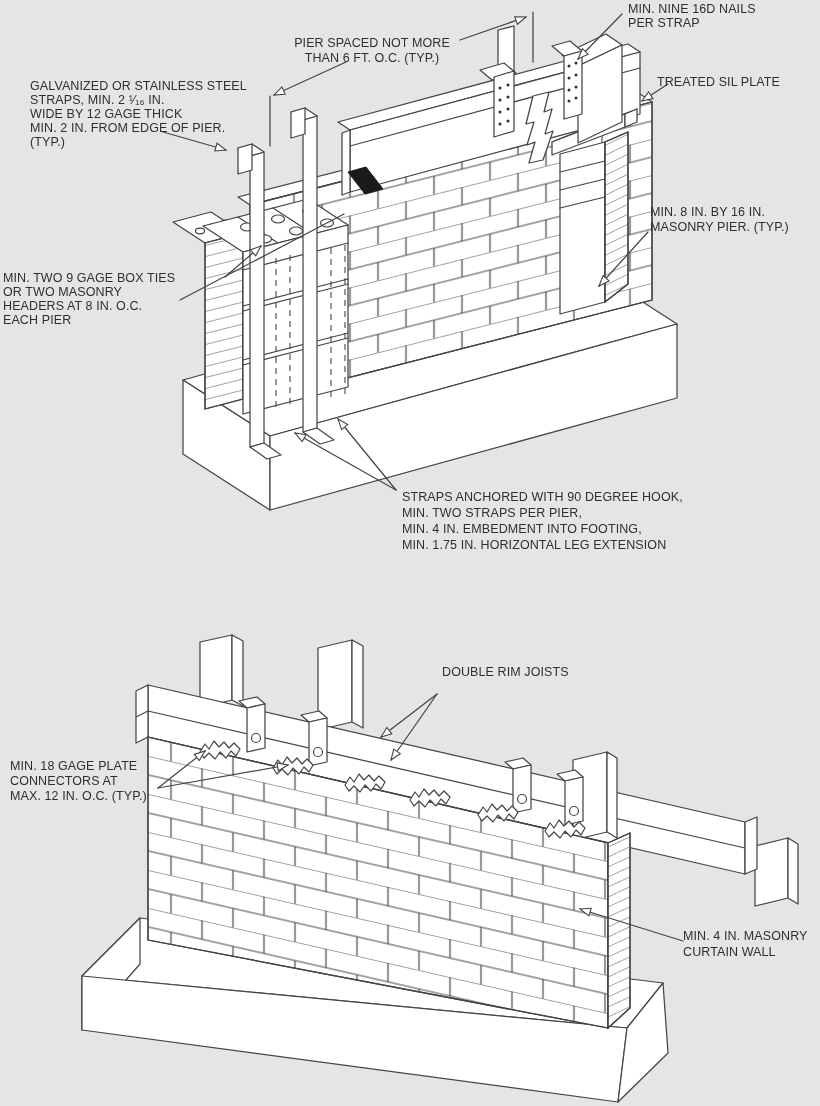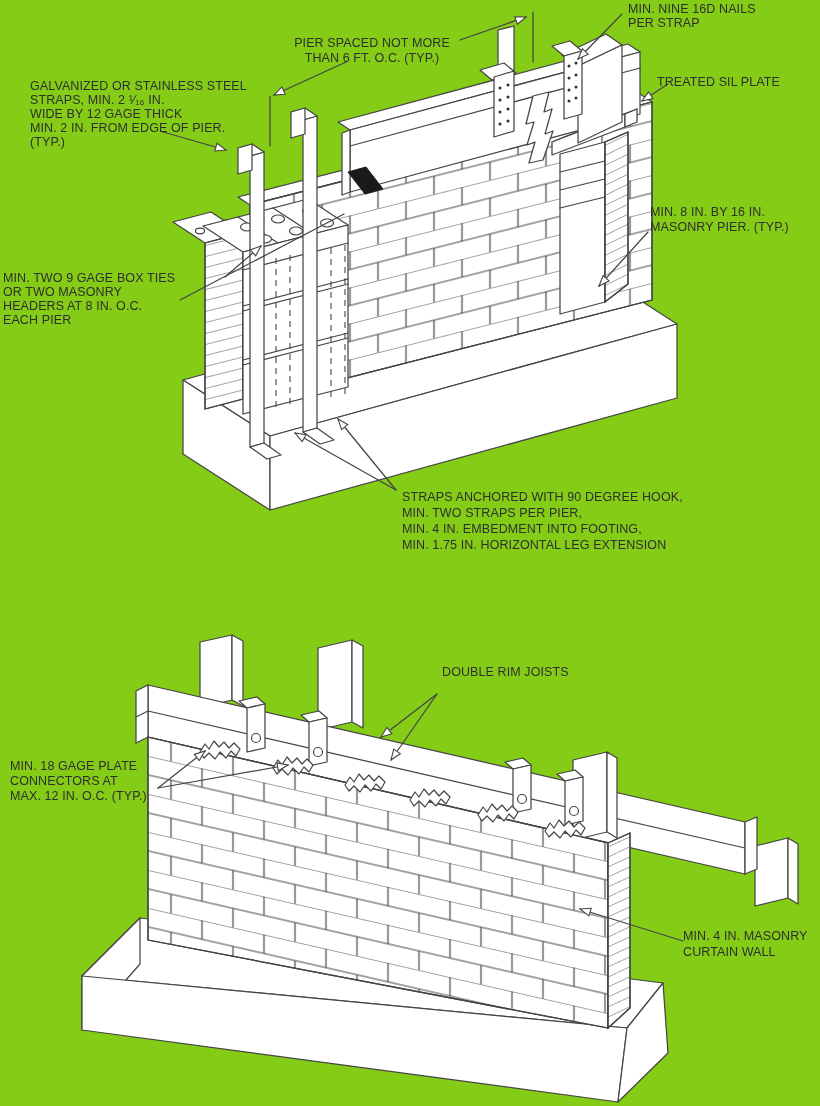--- a/index.html
+++ b/index.html
@@ -1,17 +1,17 @@
 <!DOCTYPE html>
 <html><head>
 <meta charset="utf-8">
 <style>
   html,body{margin:0;padding:0;background:#fff;}
   body{width:820px;height:1106px;position:relative;font-family:"Liberation Sans",sans-serif;}
-  #page{position:relative;width:820px;height:1106px;background:#84cc16;overflow:hidden;}
+  #page{position:relative;width:820px;height:1106px;background:#e5e5e5;overflow:hidden;}
   svg{position:absolute;left:0;display:block;}
   #fig1{top:0;}
   #fig2{top:600px;}
   .ln{fill:none;stroke:#454545;stroke-width:1.25;stroke-linejoin:round;stroke-linecap:round;}
   .face{fill:#ffffff;stroke:#454545;stroke-width:1.25;stroke-linejoin:round;}
   .dark{fill:#1a1a1a;stroke:#1a1a1a;}
   .dash{fill:none;stroke:#454545;stroke-width:1.1;stroke-dasharray:6 5;}
   .lbl{fill:#2f2f2f;font-size:12.5px;letter-spacing:0.1px;}
   .dot{fill:#2f2f2f;stroke:none;}
   .hole{fill:#ffffff;stroke:#454545;stroke-width:1.2;}

